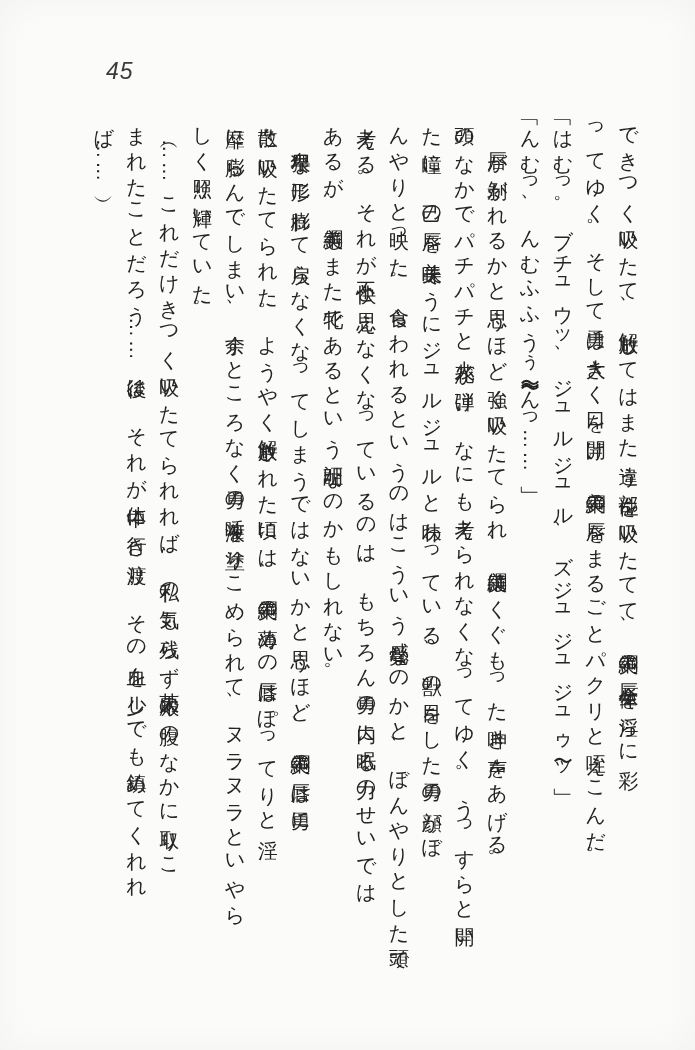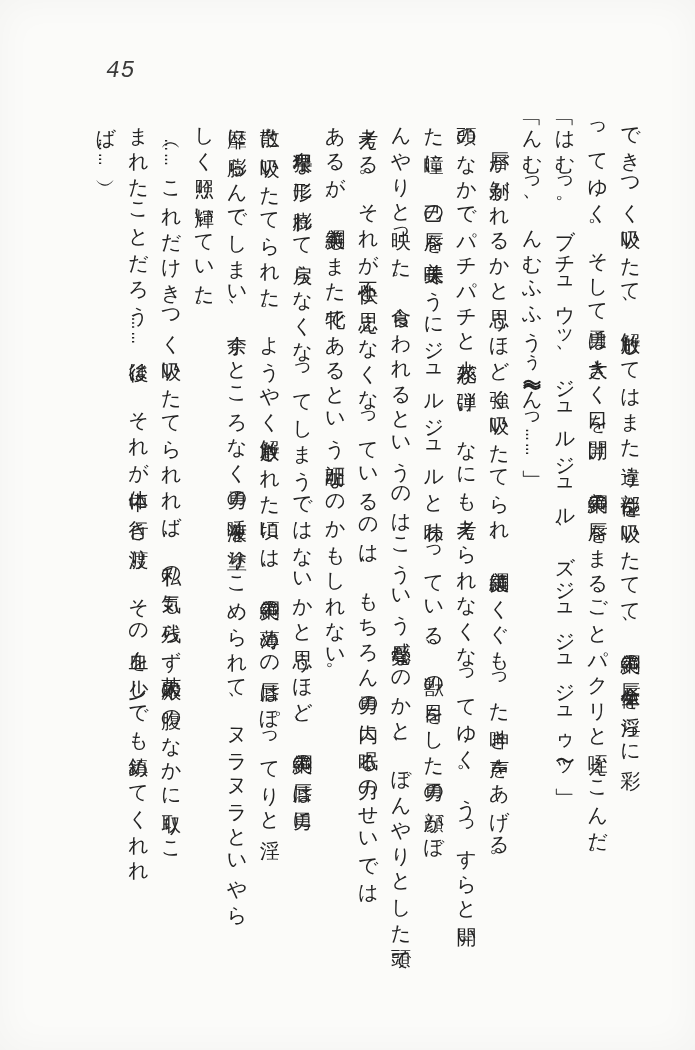--- a/index.html
+++ b/index.html
@@ -6,21 +6,21 @@
     margin: 0;
     padding: 0;
     background: #f3f3f1;
   }
   .page {
     position: relative;
     width: 695px;
     height: 1050px;
     background: #fbfbf9;
     overflow: hidden;
-    font-family: Liberation Mono, monospace;
+    font-family: Liberation Sans, sans-serif;
   }
   
   .page::after {
     content: "";
     position: absolute;
     inset: 0;
     pointer-events: none;
     box-shadow: inset 0 0 38px rgba(0,0,0,0.035);
   }
   .page-number {

